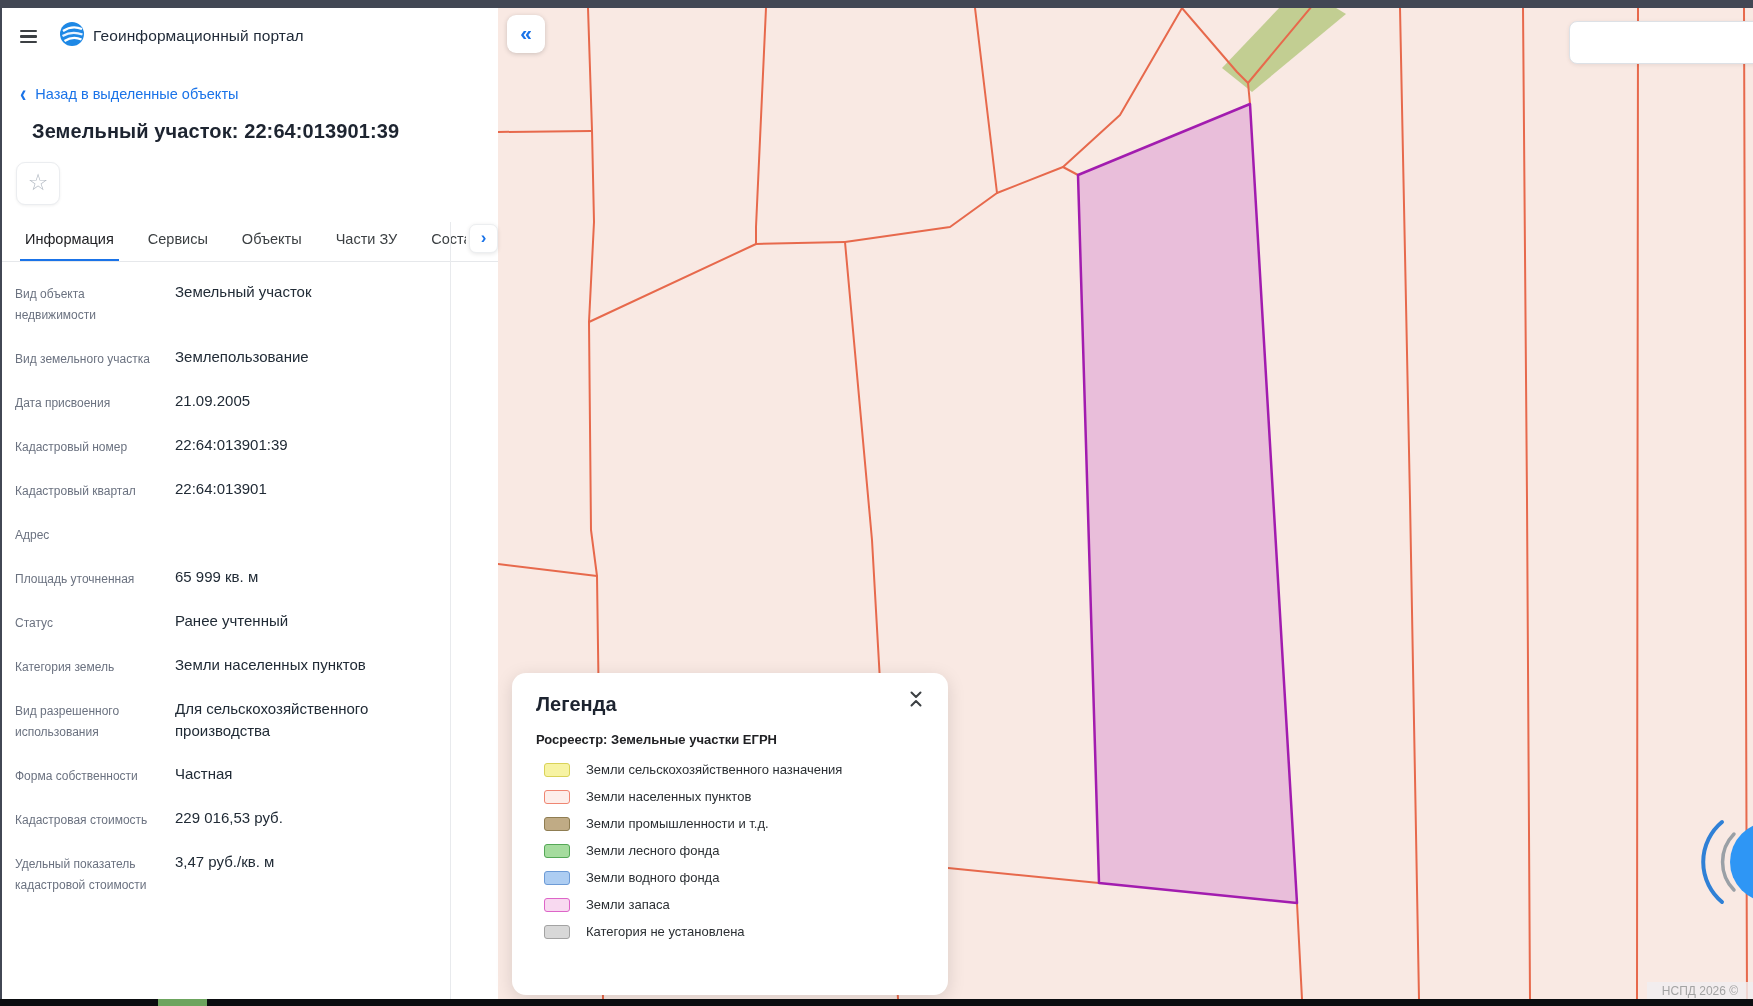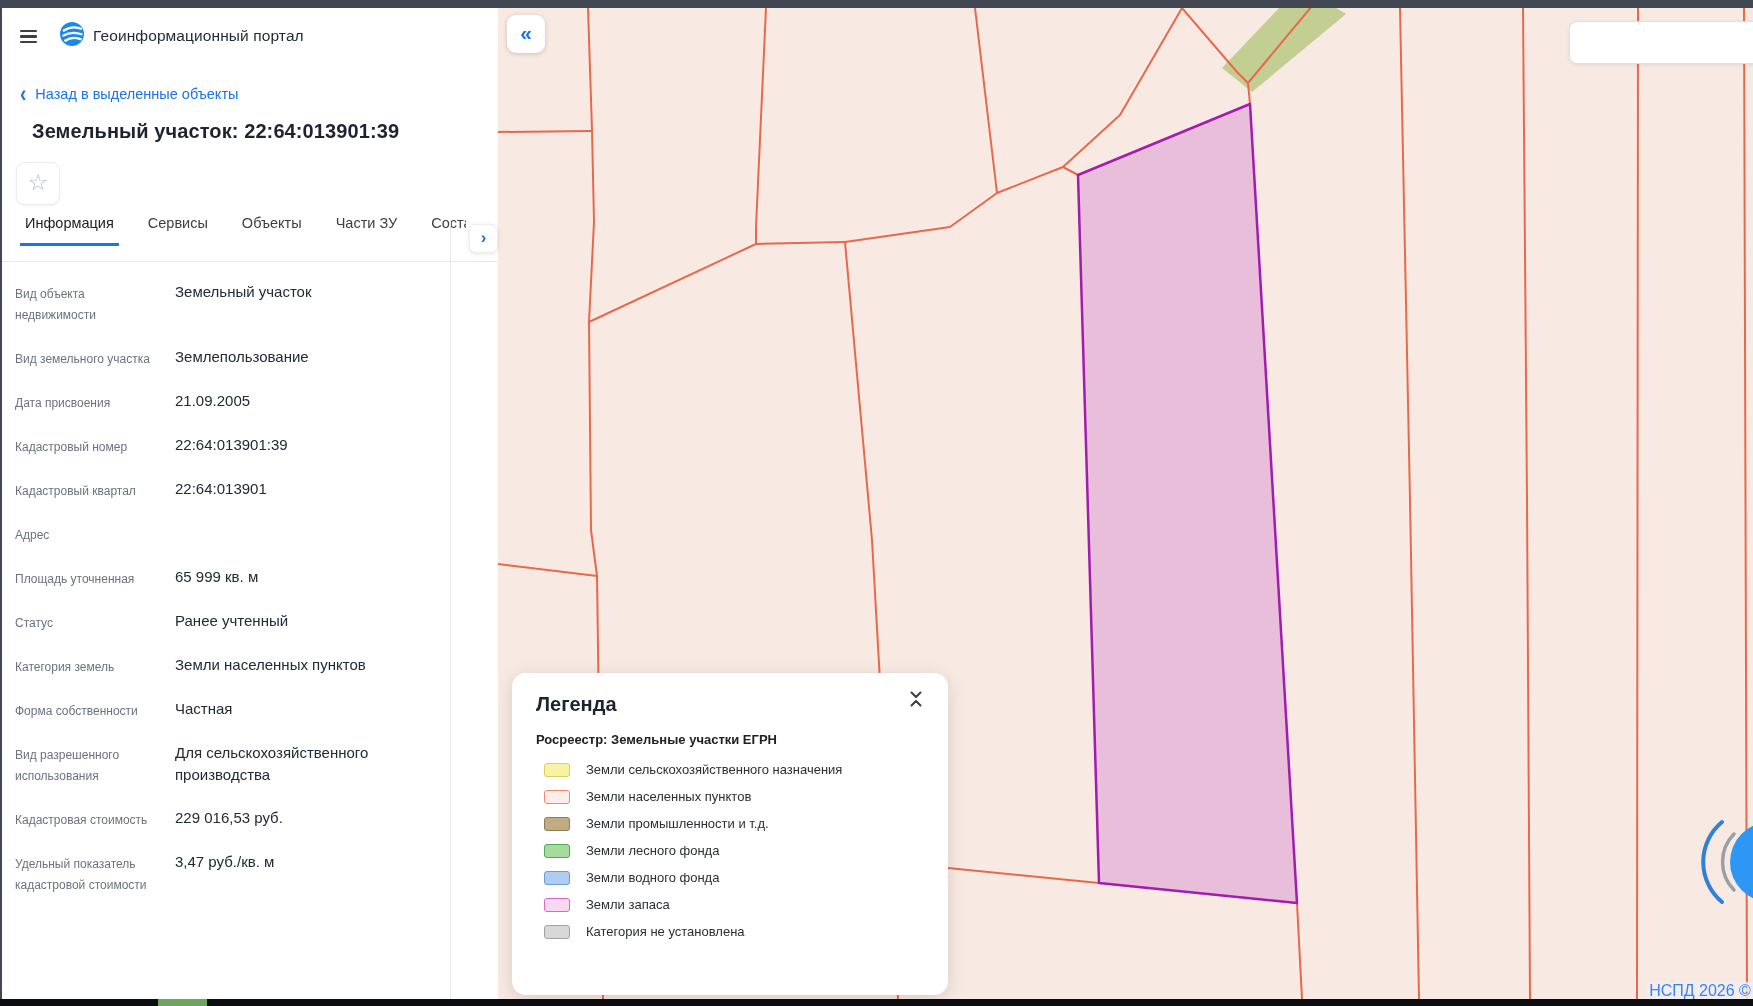--- a/index.html
+++ b/index.html
@@ -23,21 +23,21 @@
   .logo{position:absolute;left:59px;top:13px;width:26px;height:26px;}
   .app-title{position:absolute;left:93px;top:19px;font-size:15.5px;color:#1f2937;letter-spacing:.1px;}
   .back-row{position:absolute;left:20px;top:76px;height:20px;display:flex;align-items:center;cursor:pointer;}
   .back-chevron{color:#1a73e8;font-size:19px;line-height:16px;margin-right:9px;font-weight:bold;transform:scaleY(1.25);}
   .back-label{color:#1a73e8;font-size:14.5px;}
   .page-title{position:absolute;left:32px;top:112px;font-size:20px;font-weight:700;color:#1d2430;letter-spacing:.1px;}
   .star-btn{position:absolute;left:16px;top:154px;width:42px;height:41px;border:1px solid #ebedf0;border-radius:9px;
             box-shadow:0 1px 3px rgba(0,0,0,.06);display:flex;align-items:center;justify-content:center;cursor:pointer;background:#fff;}
   .star-btn .glyph{font-size:23px;color:#b3bac3;line-height:1;margin-top:-2px;}
 
-  .tabs{position:absolute;left:20px;top:198px;width:446px;height:40px;display:flex;overflow:hidden;}
+  .tabs{position:absolute;left:20px;top:214px;width:446px;height:40px;display:flex;overflow:hidden;}
   .tab{font-size:14.5px;color:#3c4043;padding:9px 5px 12px 5px;margin-right:24px;white-space:nowrap;cursor:pointer;border-bottom:3px solid transparent;}
   .tab.active{color:#202124;border-bottom:3px solid #1a73e8;}
   .tabs-border{position:absolute;left:0;top:253px;width:498px;height:1px;background:#e6e8eb;}
   .tab-scroll-btn{position:absolute;left:469px;top:216px;width:27px;height:27px;background:#fff;border:1px solid #eceef0;
                   border-radius:7px;box-shadow:0 1px 4px rgba(0,0,0,.10);display:flex;align-items:center;justify-content:center;cursor:pointer;z-index:12;}
   .tab-scroll-btn .glyph{color:#1a73e8;font-size:17px;line-height:1;margin-top:-2px;font-weight:bold;}
   .v-divider{position:absolute;left:450px;top:214px;width:1px;height:785px;background:#e8eaed;}
 
   .fields{position:absolute;left:15px;top:273px;width:470px;}
   .field-row{display:flex;margin-bottom:20px;}
@@ -56,21 +56,21 @@
   .legend{position:absolute;left:512px;top:673px;width:436px;height:322px;background:#fff;border-radius:14px;
           box-shadow:0 4px 18px rgba(0,0,0,.13);z-index:20;box-sizing:border-box;padding:20px 24px;}
   .legend-title{font-size:20px;font-weight:700;color:#1d2430;margin-bottom:16px;}
   .legend-collapse{position:absolute;right:22px;top:16px;width:18px;height:20px;cursor:pointer;}
   .legend-group-title{font-size:13px;font-weight:700;color:#202124;margin-bottom:9px;}
   .legend-item{display:flex;align-items:center;height:27px;padding-left:8px;}
   .legend-swatch{width:26px;height:14px;border-radius:3px;margin-right:16px;flex:0 0 26px;box-sizing:border-box;}
   .legend-label{font-size:13px;color:#2b2f33;}
 
   .attribution{position:absolute;left:1647px;top:982px;width:106px;height:18px;background:rgba(240,238,240,.82);
-               font-size:16px;color:#3b82f6;line-height:18px;text-align:center;z-index:25;white-space:nowrap;}
+               font-size:12px;color:#a3a3a3;line-height:18px;text-align:center;z-index:25;white-space:nowrap;}
 </style>
 </head>
 <body>
 
 <svg id="map-svg" viewBox="0 8 1753 991" preserveAspectRatio="none">
     <rect x="0" y="8" width="1753" height="991" fill="#f9e9e3"></rect>
     <polygon points="1222,68 1300,-14 1346,14 1252,92" fill="rgba(150,184,80,0.55)"></polygon>
     <polyline points="588,8 592,130 594,222 589,322 591,530 597,576 603,999" fill="none" stroke="#e7694c" stroke-width="2" stroke-linejoin="round" stroke-linecap="round"></polyline>
     <polyline points="498,132 591,131" fill="none" stroke="#e7694c" stroke-width="2" stroke-linejoin="round" stroke-linecap="round"></polyline>
     <polyline points="766,8 756,227 756,244 845,242" fill="none" stroke="#e7694c" stroke-width="2" stroke-linejoin="round" stroke-linecap="round"></polyline>
@@ -167,26 +167,26 @@
       </div>
       <div class="field-row">
         <div class="field-label">Статус</div>
         <div class="field-value">Ранее учтенный</div>
       </div>
       <div class="field-row">
         <div class="field-label">Категория земель</div>
         <div class="field-value">Земли населенных пунктов</div>
       </div>
       <div class="field-row">
+        <div class="field-label">Вид разрешенного использования</div>
+        <div class="field-value">Для сельскохозяйственного производства</div>
+      </div>
+      <div class="field-row">
         <div class="field-label">Форма собственности</div>
         <div class="field-value">Частная</div>
-      </div>
-      <div class="field-row">
-        <div class="field-label">Вид разрешенного использования</div>
-        <div class="field-value">Для сельскохозяйственного производства</div>
       </div>
       <div class="field-row">
         <div class="field-label">Кадастровая стоимость</div>
         <div class="field-value">229 016,53 руб.</div>
       </div>
       <div class="field-row">
         <div class="field-label">Удельный показатель кадастровой стоимости</div>
         <div class="field-value">3,47 руб./кв. м</div>
       </div>
     </div>

